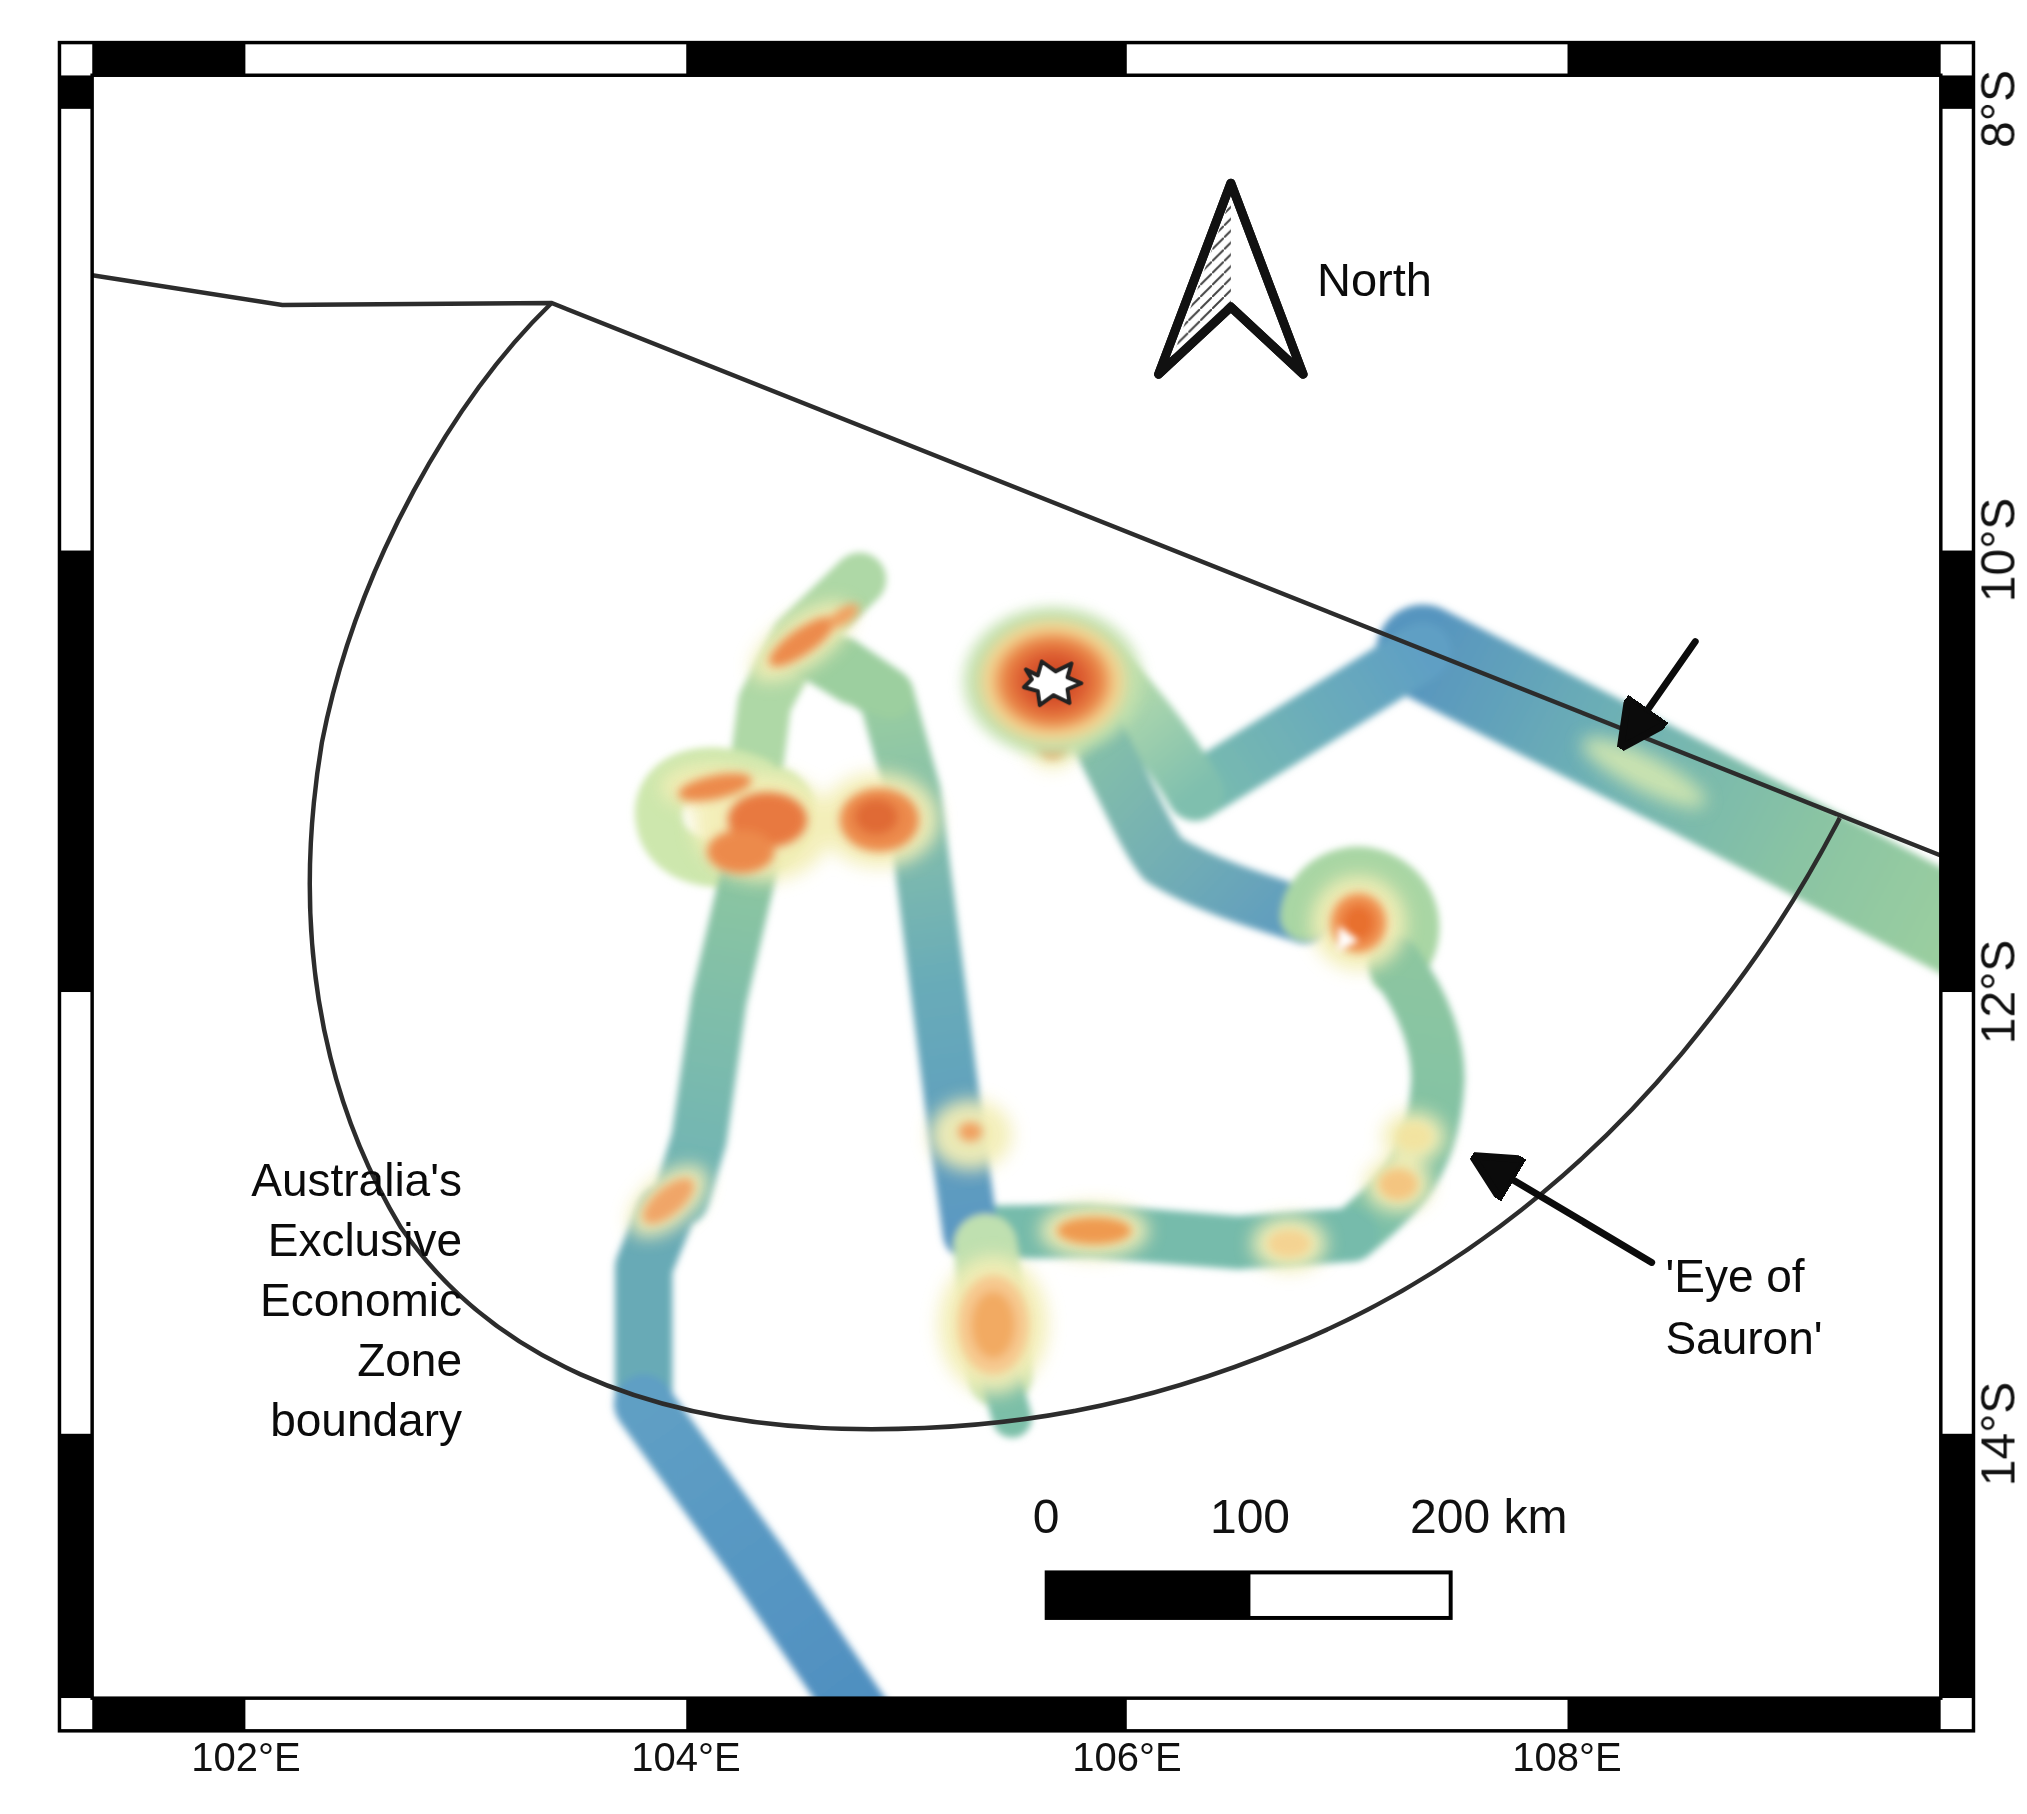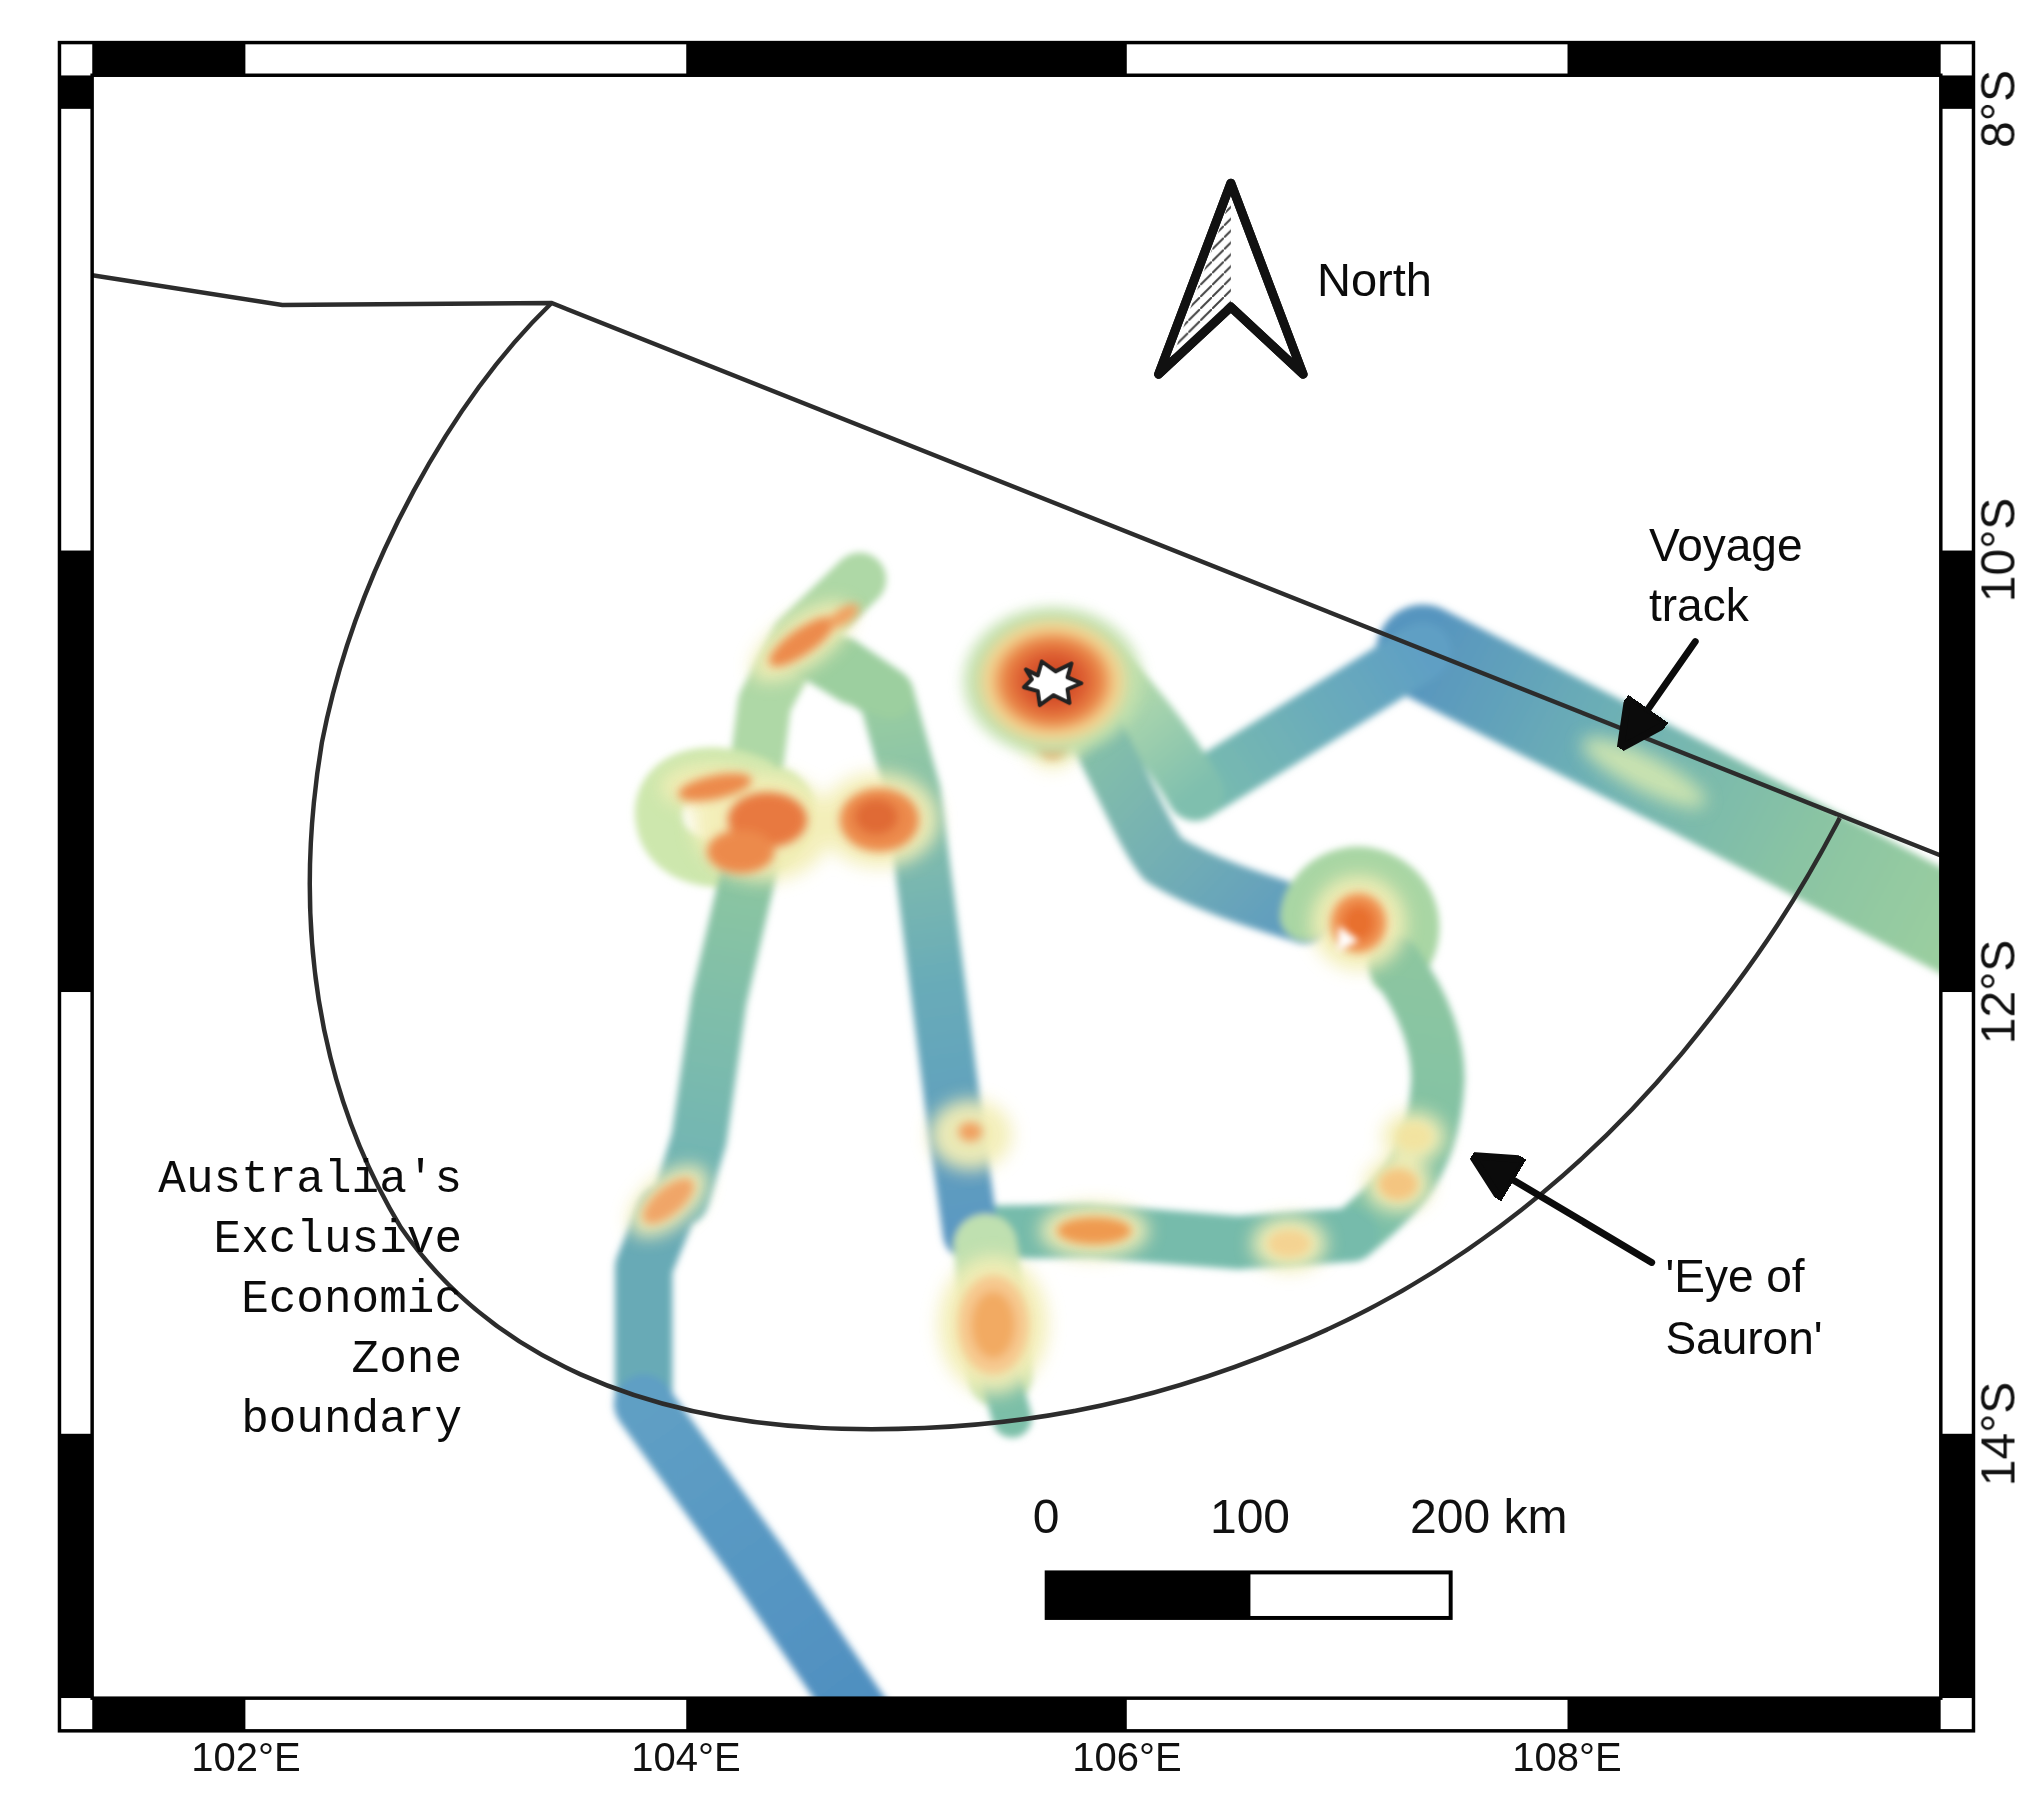--- a/index.html
+++ b/index.html
@@ -8,21 +8,21 @@
     font-family:"Liberation Sans", sans-serif;color:#111;
   }
   svg{position:absolute;left:0;top:0;}
   .maplabel{position:absolute;color:#0b0b0b;}
   .lbl-line{white-space:nowrap;}
   #lbl-christmas{left:792px;top:564px;transform:translateX(-50%);font-size:46px;}
   #lbl-voyage{left:1649px;top:515px;font-size:46px;line-height:60px;}
   #lbl-eye{left:1744px;top:1245px;transform:translateX(-50%);font-size:46px;line-height:62px;text-align:left;}
   #lbl-eez{right:462px;top:1150px;font-size:46px;line-height:60px;text-align:right;transform:translateX(0);position:absolute;left:auto;}
   #lbl-eez{left:auto;right:1565px;}
-  #lbl-eez .lbl-line{direction:ltr;font-family:Liberation Mono, monospace;}
+  #lbl-eez .lbl-line{direction:ltr;}
   #lbl-eez{right:auto;left:462px;transform:translateX(-100%);}
   #lbl-north{left:1317px;top:252px;font-size:47px;}
   .lontick{position:absolute;top:1735px;transform:translateX(-50%);font-size:40px;white-space:nowrap;}
   .lattick{position:absolute;left:1998px;width:0;height:0;}
   .lattick span{display:inline-block;transform:translate(-50%,-50%) rotate(-90deg);font-size:48px;white-space:nowrap;position:absolute;}
   .scaletick{position:absolute;top:1489px;transform:translateX(-50%);font-size:48px;white-space:nowrap;}
   .scaletick.kmlabel{transform:none;margin-left:16px;}
 </style>
 </head>
 <body>
@@ -226,24 +226,20 @@
       <rect x="1960" y="1715" width="33" height="33" fill="#fff"></rect>
 
       <rect x="60" y="43" width="1933" height="1705" fill="none" stroke="#000" stroke-width="3.5"></rect>
       <rect x="93" y="76" width="1867" height="1639" fill="none" stroke="#000" stroke-width="3.5"></rect>
     </g>
   </svg>
 
 
   <div class="maplabel" id="lbl-north">North</div>
 
-  <div class="maplabel" id="lbl-voyage">
-    <div class="lbl-line">Voyage</div>
-    <div class="lbl-line">track</div>
-  </div>
 
   <div class="maplabel" id="lbl-eye">
     <div class="lbl-line">'Eye of</div>
     <div class="lbl-line">Sauron'</div>
   </div>
 
   <div class="maplabel" id="lbl-eez">
     <div class="lbl-line">Australia's</div>
     <div class="lbl-line">Exclusive</div>
     <div class="lbl-line">Economic</div>

